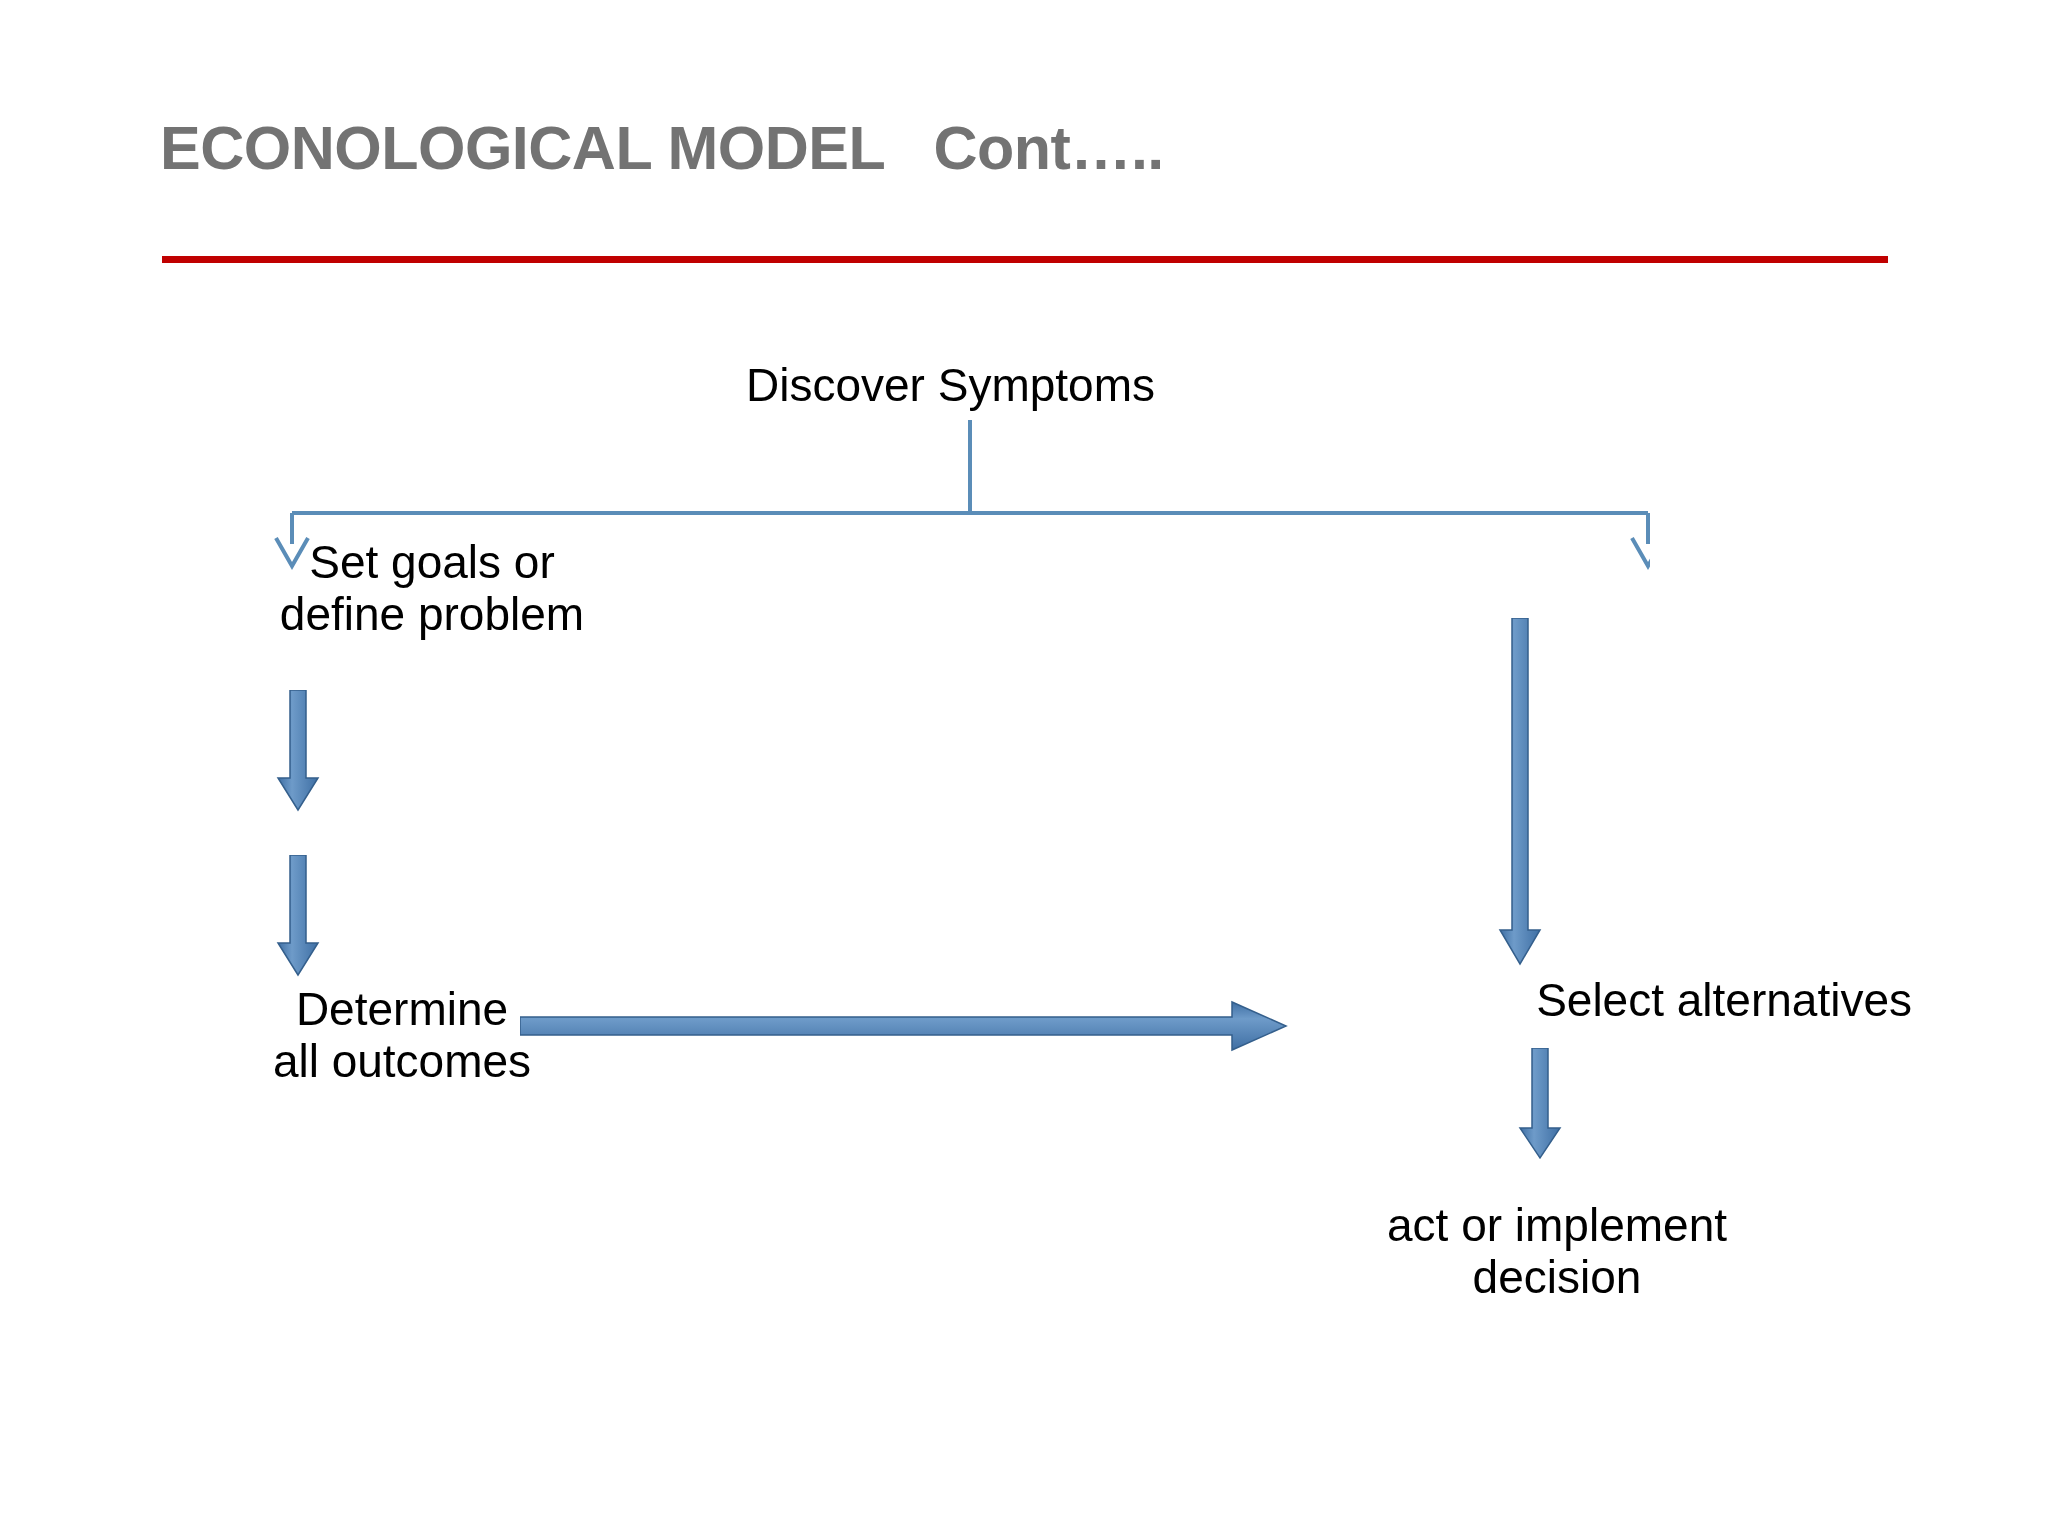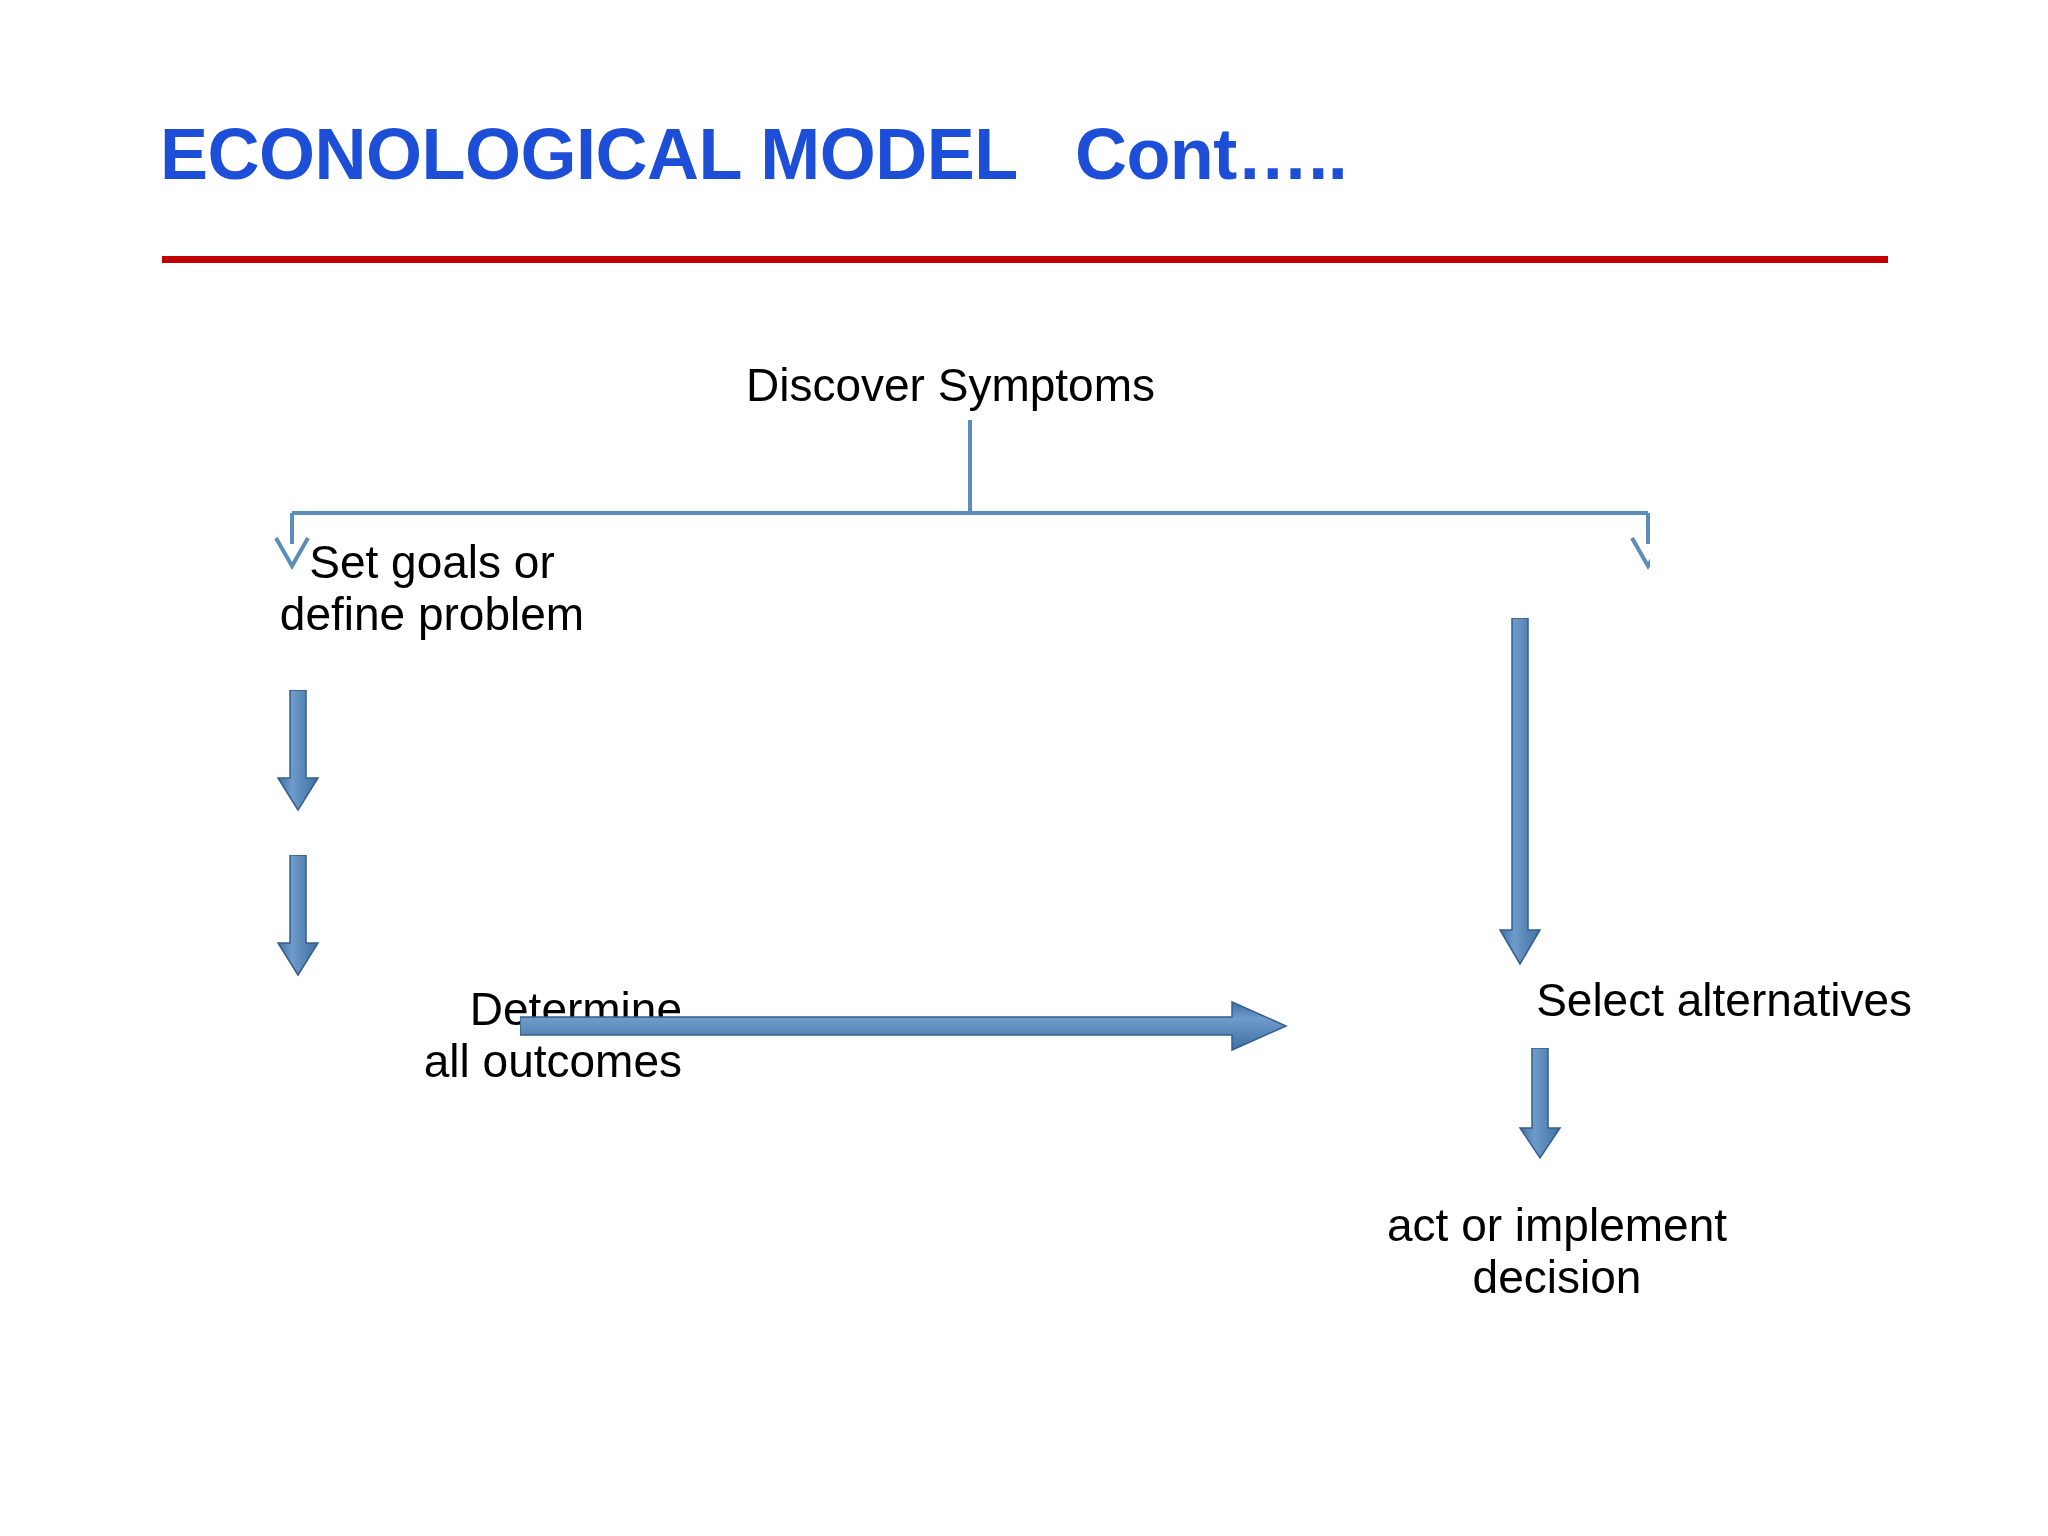--- a/index.html
+++ b/index.html
@@ -28,24 +28,24 @@
     width: 1740px;
     height: 150px;
   }
   #slide-title {
     position: absolute;
     left: 0;
     top: 0;
     width: 1730px;
     font-family: "Liberation Sans", sans-serif;
     font-weight: bold;
-    font-size: 72px;
+    font-size: 61px;
     line-height: 1.0;
     letter-spacing: -0.5px;
-    color: #1d4ed8;
+    color: #737373;
     white-space: pre;
     text-align: left;
   }
   #title-underline {
     position: absolute;
     left: 2px;
     top: 138px;
     width: 1726px;
     height: 7px;
     background: #C00000;
@@ -58,21 +58,21 @@
     font-family: Liberation Sans, sans-serif;
     font-weight: normal;
     font-size: 46px;
     line-height: 1.12;
     white-space: pre-line;
   }
 
   #node-discover   { left: 746px;  top: 360px;  width: 600px; text-align: left; }
   #node-setgoals   { left: 122px;  top: 537px;  width: 620px; text-align: center; }
   #node-developalt { left: 124px;  top: 800px;  width: 700px; text-align: left; }
-  #node-determine  { left: 122px;  top: 984px;  width: 560px; text-align: right; }
+  #node-determine  { left: 122px;  top: 984px;  width: 560px; text-align: center; }
   #node-criterion  { left: 1272px; top: 537px;  width: 620px; text-align: left; }
   #node-select     { left: 1292px; top: 975px;  width: 620px; text-align: right; }
   #node-act        { left: 1272px; top: 1200px; width: 570px; text-align: center; }
 
   
   #branch-connector {
     position: absolute;
     left: 270px;
     top: 420px;
     width: 1380px;

